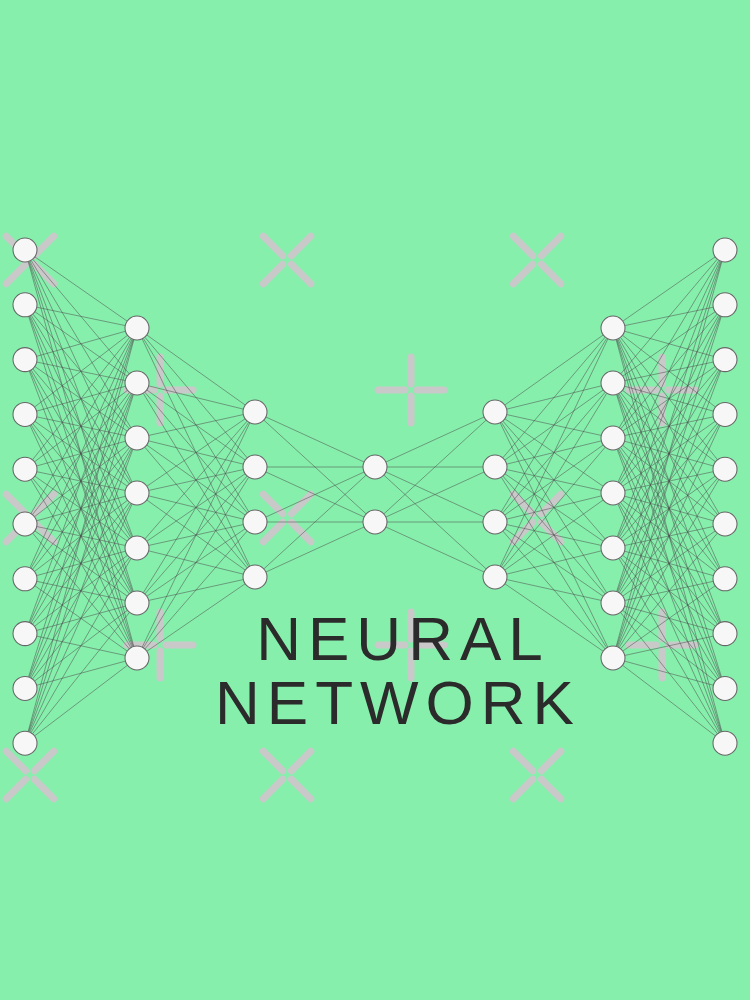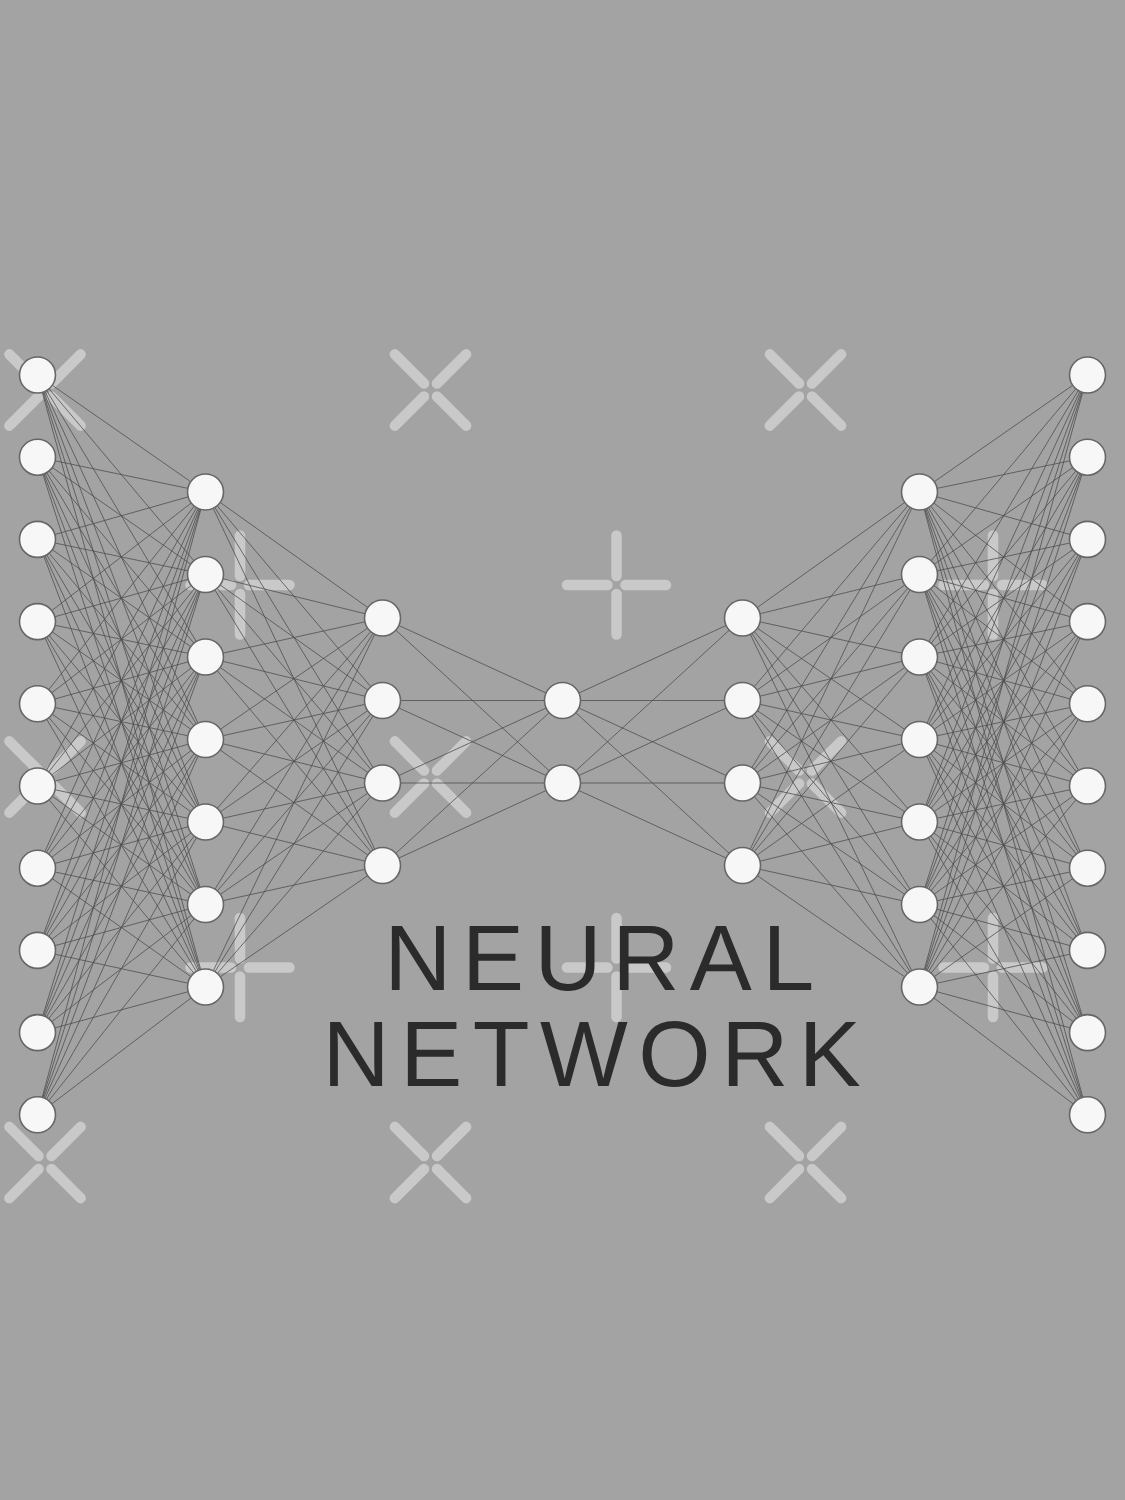--- a/index.html
+++ b/index.html
@@ -4,21 +4,21 @@
 <style>
   html, body {
     margin: 0;
     padding: 0;
     background: #ffffff;
   }
   #stage {
     position: relative;
     width: 750px;
     height: 1000px;
-    background: #a3a3a3;
+    background: #86efac;
     overflow: hidden;
     font-family: "Liberation Sans", sans-serif;
   }
   #watermark-layer,
   #network-layer,
   #title-layer {
     position: absolute;
     left: 0;
     top: 0;
     width: 750px;

